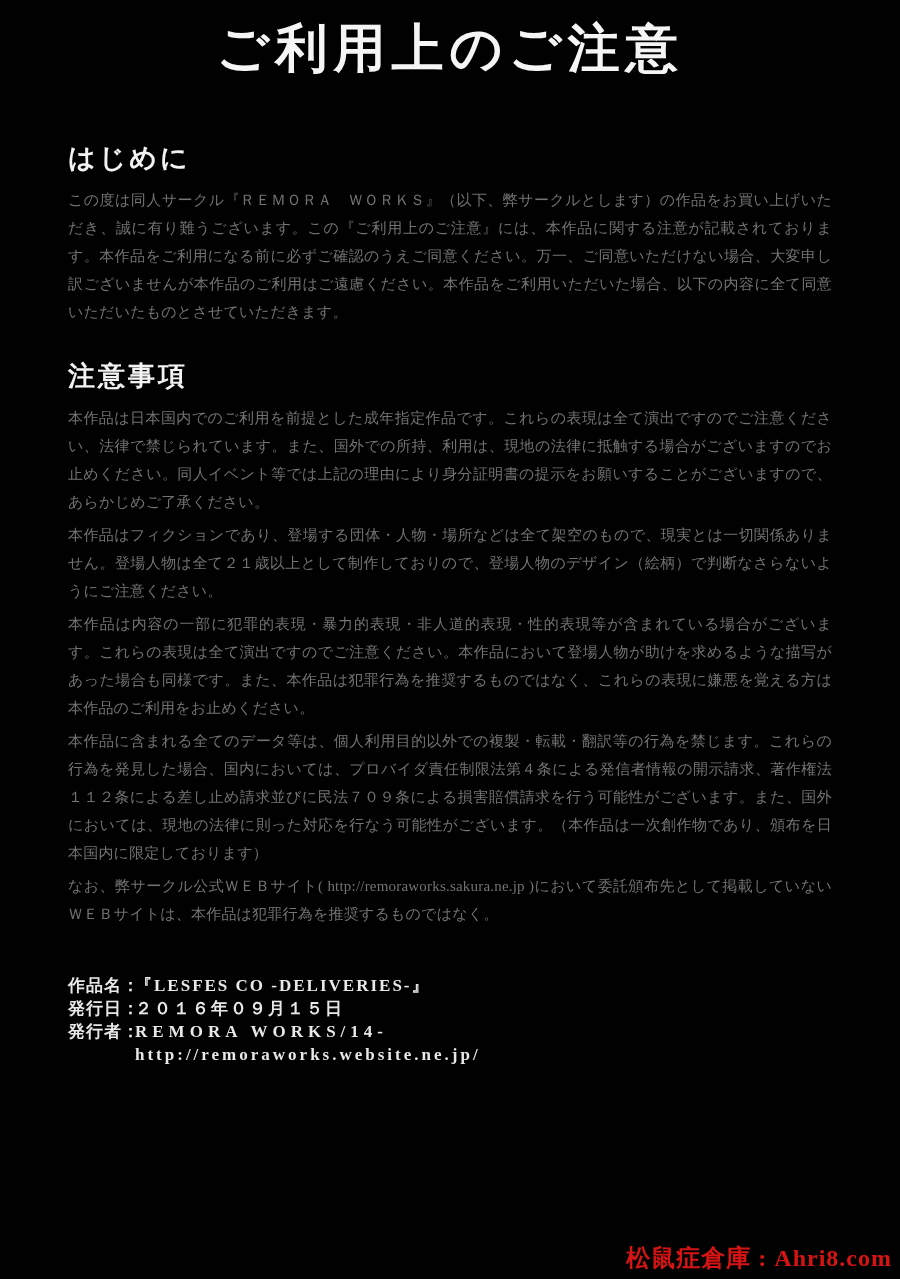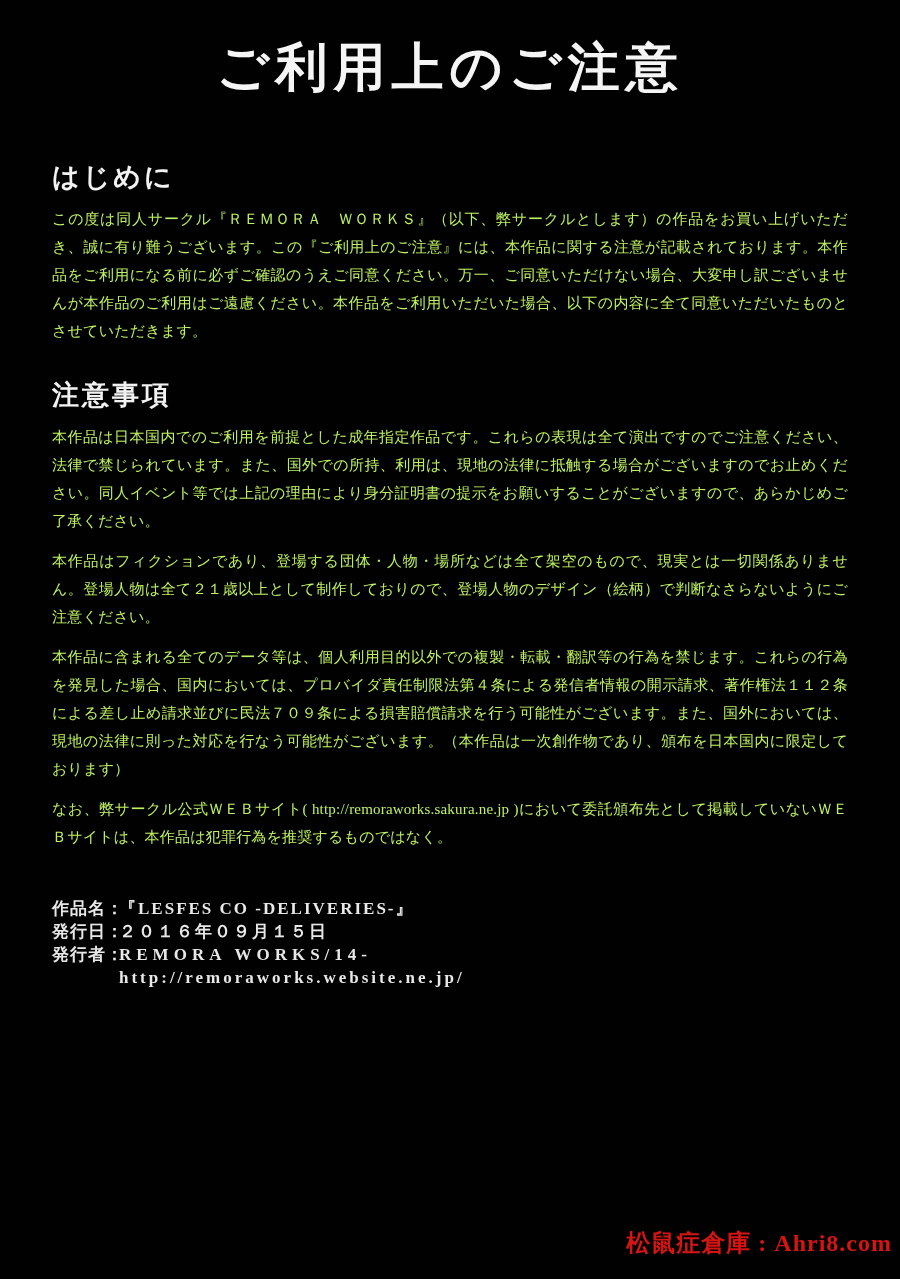--- a/index.html
+++ b/index.html
@@ -12,30 +12,30 @@
     width: 900px;
     height: 1279px;
     margin: 0 auto;
     background: #010101;
     color: #f2f2f2;
     font-family: "Liberation Serif", "DejaVu Serif", serif;
     overflow: hidden;
   }
   .title {
     margin: 0;
-    padding-top: 37px;
+    padding-top: 18px;
     text-align: center;
     font-size: 52px;
     line-height: 62px;
     font-weight: bold;
     letter-spacing: 6px;
     color: #f5f5f5;
   }
   .content {
-    padding: 0 52px;
+    padding: 0 68px;
   }
   .section-heading {
     margin: 0;
     margin-top: 60px;
     font-size: 27px;
     line-height: 36px;
     font-weight: bold;
     letter-spacing: 3px;
     color: #f2f2f2;
   }
@@ -43,24 +43,24 @@
   .section-cautions .section-heading {
     margin-top: 32px;
   }
   .body-par {
     margin: 10px 0 0 0;
     font-size: 15px;
     line-height: 28px;
     letter-spacing: 0.2px;
     text-align: justify;
     text-align-last: left;
-    color: #bef264;
+    color: #737373;
   }
   .body-par + .body-par {
-    margin-top: 12px;
+    margin-top: 5px;
   }
   .colophon {
     margin-top: 46px;
     font-weight: bold;
     color: #e8e8e8;
   }
   .colophon-row {
     font-size: 17px;
     line-height: 23px;
     letter-spacing: 1px;
@@ -76,21 +76,21 @@
   }
   .colophon-value.wide {
     letter-spacing: 5px;
   }
   .colophon-value.addr {
     letter-spacing: 3px;
   }
   .watermark {
     position: absolute;
     right: 8px;
-    bottom: 22px;
+    bottom: 7px;
     font-size: 24px;
     line-height: 28px;
     letter-spacing: 1px;
     font-weight: bold;
   }
 </style>
 </head>
 <body>
 
 <div class="page">
@@ -102,20 +102,21 @@
     <section class="section-intro">
       <h2 class="section-heading">はじめに</h2>
       <p class="body-par">この度は同人サークル『ＲＥＭＯＲＡ　ＷＯＲＫＳ』（以下、弊サークルとします）の作品をお買い上げいただき、誠に有り難うございます。この『ご利用上のご注意』には、本作品に関する注意が記載されております。本作品をご利用になる前に必ずご確認のうえご同意ください。万一、ご同意いただけない場合、大変申し訳ございませんが本作品のご利用はご遠慮ください。本作品をご利用いただいた場合、以下の内容に全て同意いただいたものとさせていただきます。</p>
     </section>
 
 
     <section class="section-cautions">
       <h2 class="section-heading">注意事項</h2>
       <p class="body-par">本作品は日本国内でのご利用を前提とした成年指定作品です。これらの表現は全て演出ですのでご注意ください、法律で禁じられています。また、国外での所持、利用は、現地の法律に抵触する場合がございますのでお止めください。同人イベント等では上記の理由により身分証明書の提示をお願いすることがございますので、あらかじめご了承ください。</p>
       <p class="body-par">本作品はフィクションであり、登場する団体・人物・場所などは全て架空のもので、現実とは一切関係ありません。登場人物は全て２１歳以上として制作しておりので、登場人物のデザイン（絵柄）で判断なさらないようにご注意ください。</p>
+      <p class="body-par">本作品は内容の一部に犯罪的表現・暴力的表現・非人道的表現・性的表現等が含まれている場合がございます。これらの表現は全て演出ですのでご注意ください。本作品において登場人物が助けを求めるような描写があった場合も同様です。また、本作品は犯罪行為を推奨するものではなく、これらの表現に嫌悪を覚える方は本作品のご利用をお止めください。</p>
       <p class="body-par">本作品に含まれる全てのデータ等は、個人利用目的以外での複製・転載・翻訳等の行為を禁じます。これらの行為を発見した場合、国内においては、プロバイダ責任制限法第４条による発信者情報の開示請求、著作権法１１２条による差し止め請求並びに民法７０９条による損害賠償請求を行う可能性がございます。また、国外においては、現地の法律に則った対応を行なう可能性がございます。（本作品は一次創作物であり、頒布を日本国内に限定しております）</p>
       <p class="body-par">なお、弊サークル公式ＷＥＢサイト( http://remoraworks.sakura.ne.jp )において委託頒布先として掲載していないＷＥＢサイトは、本作品は犯罪行為を推奨するものではなく。</p>
     </section>
 
     <div class="colophon">
       <div class="colophon-row">
         <span class="colophon-label">作品名：</span><span class="colophon-value">『LESFES CO -DELIVERIES-』</span>
       </div>
       <div class="colophon-row">
         <span class="colophon-label">発行日：</span><span class="colophon-value">２０１６年０９月１５日</span>

